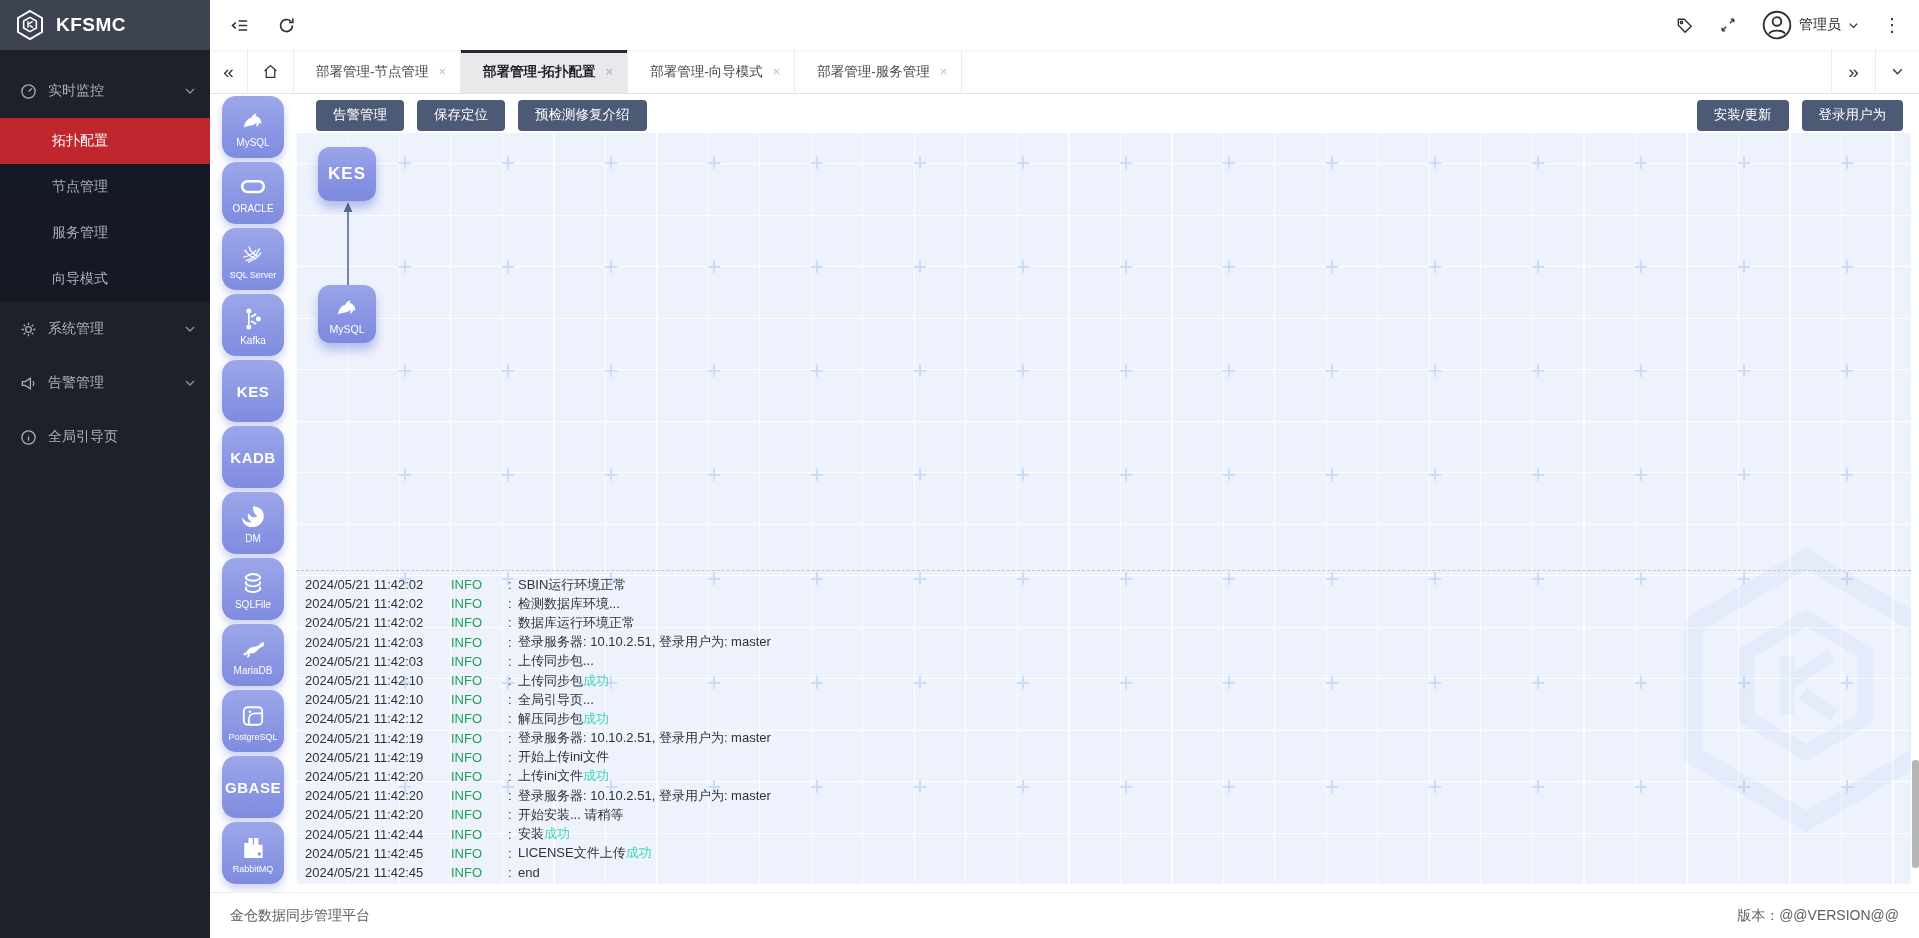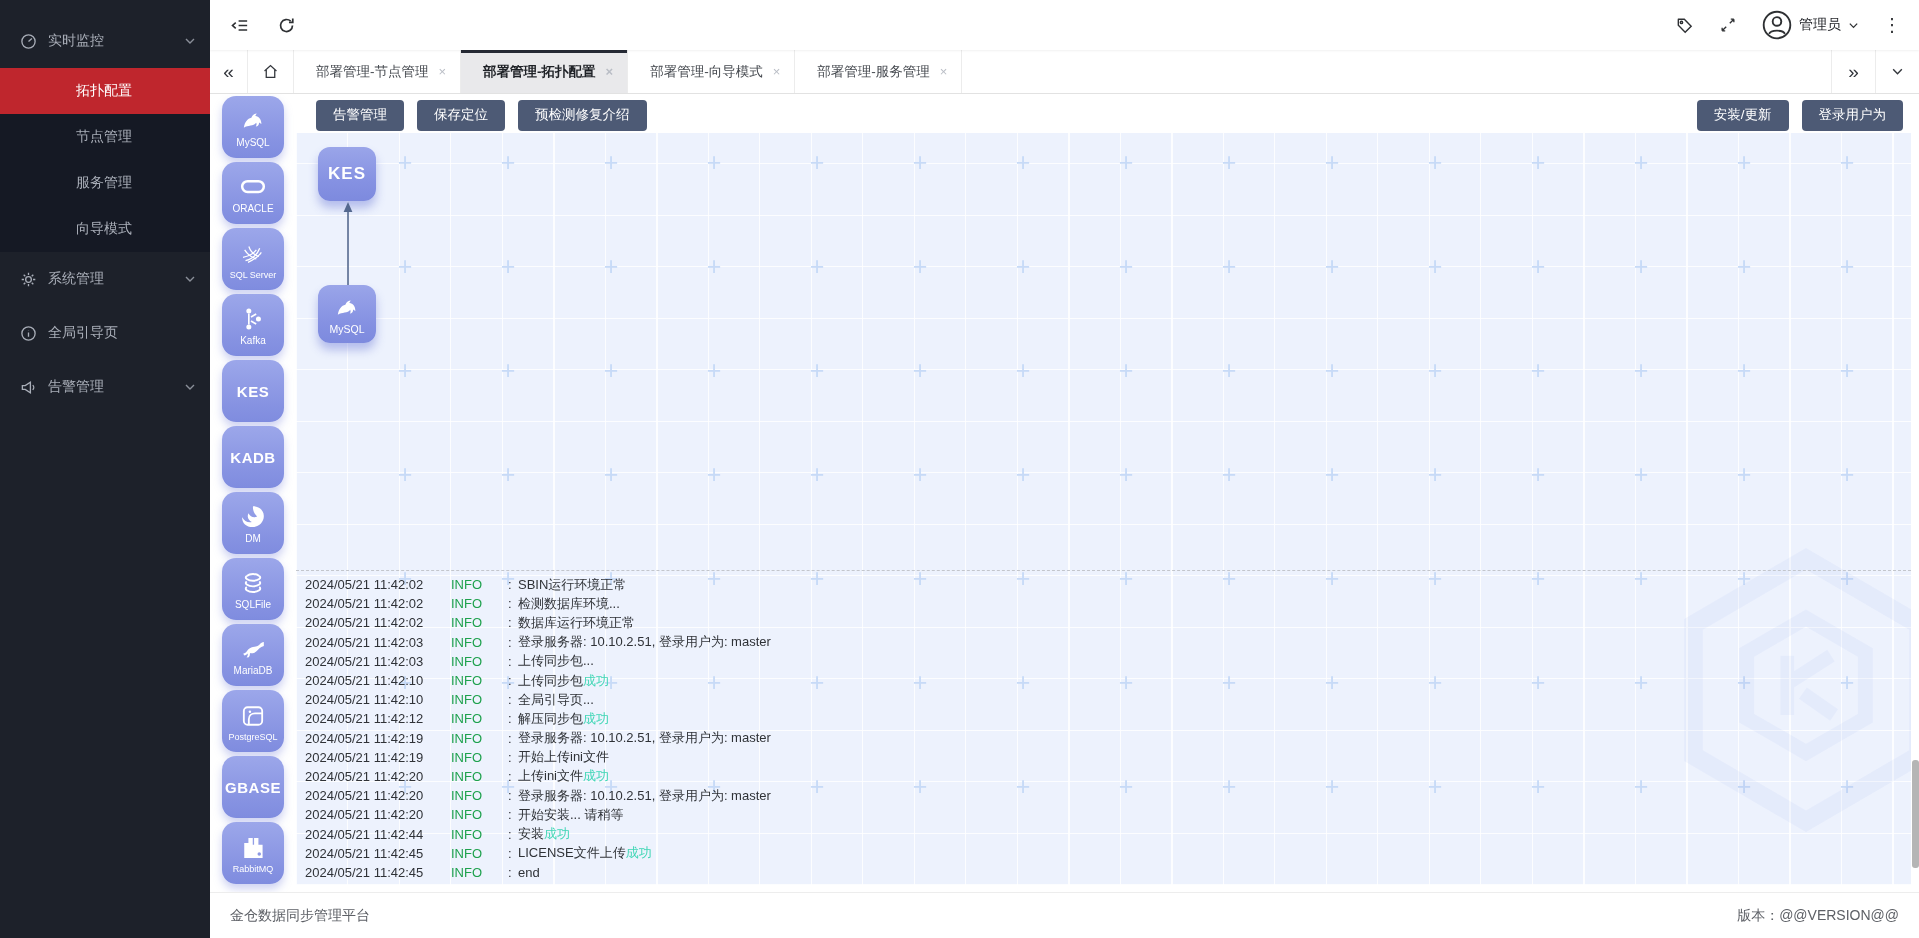--- a/index.html
+++ b/index.html
@@ -16,21 +16,21 @@
   .logo-text { color:#fff; font-size:19px; font-weight:bold; letter-spacing:.5px; }
   .nav { padding-top:14px; }
   .nav-item { height:54px; display:flex; align-items:center; padding:0 14px 0 20px;
     color:#a9aeb8; font-size:14px; cursor:pointer; }
   .nav-item.expanded { color:#f2f3f5; }
   .nav-icon { width:17px; height:17px; display:inline-flex; margin-right:11px; flex:0 0 auto; }
   .nav-icon svg { width:17px; height:17px; }
   .nav-label { flex:1; }
   .nav-chevron { width:12px; height:12px; display:inline-flex; }
   .submenu { background:#151924; }
-  .sub-item { height:46px; display:flex; align-items:center; padding-left:76px;
+  .sub-item { height:46px; display:flex; align-items:center; padding-left:52px;
     color:#a9aeb8; font-size:14px; cursor:pointer; }
   .sub-item.active { background:#bf262d; color:#fff; }
 
   
   .main { position:absolute; left:210px; top:0; width:1709px; height:938px; }
 
   
   .topbar { height:50px; background:#fff; display:flex; align-items:center;
     padding:0 18px 0 20px; position:relative; z-index:10;
     box-shadow:0 1px 2px rgba(0,0,0,.06); }
@@ -131,20 +131,28 @@
     border-top:1px solid #ededed; display:flex; align-items:center;
     padding:0 20px; font-size:14px; color:#5d6066; }
   .footer .spacer { flex:1; }
 </style>
 </head>
 <body>
 
 <div class="stage">
 
   <aside class="sidebar">
+    <div class="logo-band">
+      <svg viewBox="0 0 48 48">
+        <path d="M24 3 L42 13.5 V34.5 L24 45 L6 34.5 V13.5 Z" fill="none" stroke="#fff" stroke-width="3"></path>
+        <path d="M24 12.5 L33.5 18 V28.5 L24 34 L14.5 28.5 V18 Z" fill="none" stroke="#fff" stroke-width="2.4"></path>
+        <path d="M21 18.5 V28 M21 23 L28 18.5 M23.5 24.5 L28.5 28" stroke="#fff" stroke-width="2.2" fill="none"></path>
+      </svg>
+      <span class="logo-text">KFSMC</span>
+    </div>
     <nav class="nav">
   <div class="nav-item">
     <span class="nav-icon">
             <svg viewBox="0 0 18 18" width="17" height="17" fill="none" stroke="currentColor" stroke-width="1.4">
               <circle cx="9" cy="9" r="7"></circle>
               <path d="M9 9l3.6-3.2"></path>
             </svg>
           </span>
     <span class="nav-label">实时监控</span>
     <span class="nav-chevron">
@@ -175,41 +183,41 @@
     <span class="nav-chevron">
             <svg width="12" height="12" viewBox="0 0 12 12">
               <path d="M2 4l4 4 4-4" stroke="#8a8f99" stroke-width="1.4" fill="none"></path>
             </svg>
           </span>
   </div>
 
   <div class="nav-item">
     <span class="nav-icon">
             <svg viewBox="0 0 18 18" width="17" height="17" fill="none" stroke="currentColor" stroke-width="1.4">
-              <circle cx="9" cy="9" r="7"></circle>
-              <path d="M9 5.5v.2M9 8v4.5"></path>
-            </svg>
-          </span>
-    <span class="nav-label">全局引导页</span>
-    <span class="nav-chevron"></span>
-  </div>
-
-  <div class="nav-item">
-    <span class="nav-icon">
-            <svg viewBox="0 0 18 18" width="17" height="17" fill="none" stroke="currentColor" stroke-width="1.4">
               <path d="M2.5 7v4h3l5.5 3.5v-11L5.5 7h-3z"></path>
               <path d="M13.5 6.5c1.4 1.4 1.4 3.6 0 5"></path>
             </svg>
           </span>
     <span class="nav-label">告警管理</span>
     <span class="nav-chevron">
             <svg width="12" height="12" viewBox="0 0 12 12">
               <path d="M2 4l4 4 4-4" stroke="#8a8f99" stroke-width="1.4" fill="none"></path>
             </svg>
           </span>
+  </div>
+
+  <div class="nav-item">
+    <span class="nav-icon">
+            <svg viewBox="0 0 18 18" width="17" height="17" fill="none" stroke="currentColor" stroke-width="1.4">
+              <circle cx="9" cy="9" r="7"></circle>
+              <path d="M9 5.5v.2M9 8v4.5"></path>
+            </svg>
+          </span>
+    <span class="nav-label">全局引导页</span>
+    <span class="nav-chevron"></span>
   </div>
 </nav>
   </aside>
 
   <div class="main">
 
     <header class="topbar">
       <div class="left-icons">
         <span class="tb-icon">
           <svg viewBox="0 0 20 20" width="19" height="19" fill="none" stroke="#2e3033" stroke-width="1.7">

